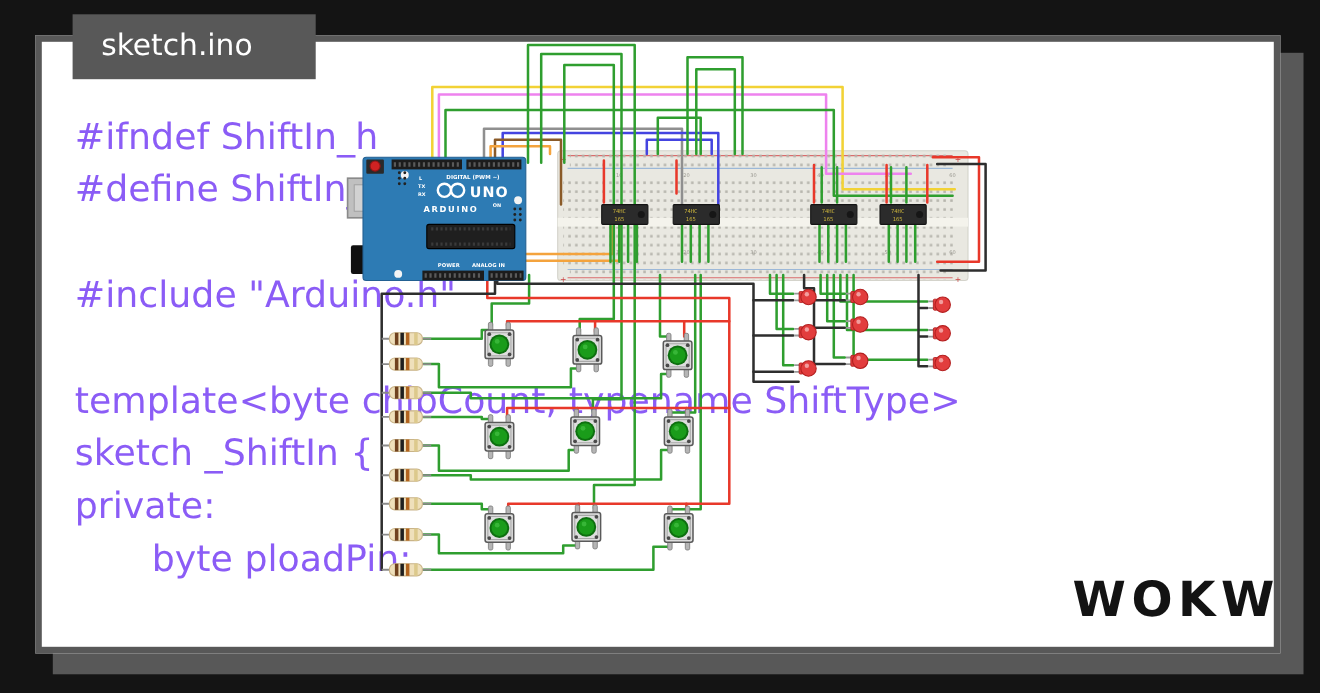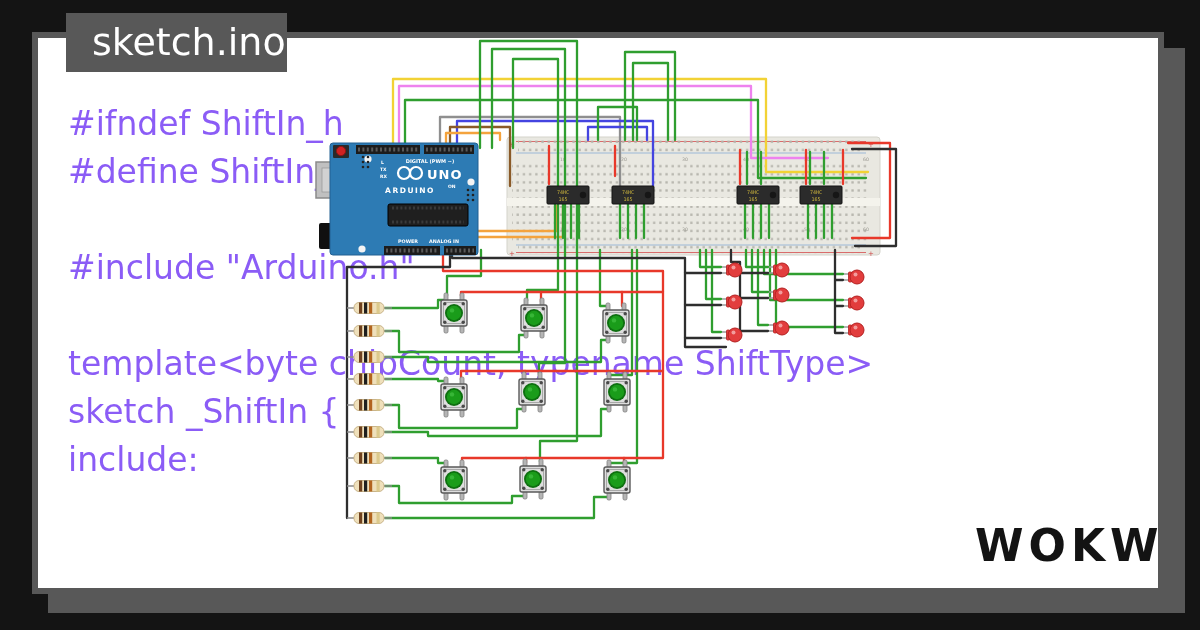--- a/index.html
+++ b/index.html
@@ -2,21 +2,21 @@
 <html><head>
 <meta charset="utf-8">
 <style>
   html,body{margin:0;padding:0;width:1200px;height:630px;overflow:hidden;
     background:#141414;font-family:"DejaVu Sans","Liberation Sans",sans-serif;}
   .stage{position:relative;width:1200px;height:630px;}
   .canvas-shadow{position:absolute;left:48px;top:48px;width:1137px;height:565px;background:#585858;}
   .canvas{position:absolute;left:32px;top:32px;width:1132px;height:562px;background:#ffffff;
     border:6px solid #585858;box-sizing:border-box;overflow:hidden;z-index:1;}
   .file-tab{position:absolute;left:66px;top:13px;width:221px;height:59px;background:#585858;
-    color:#ffffff;font-size:38px;line-height:58px;padding-left:26px;box-sizing:border-box;z-index:3;}
+    color:#ffffff;font-size:27px;line-height:58px;padding-left:26px;box-sizing:border-box;z-index:3;}
   .code-layer{position:absolute;left:0;top:0;width:1120px;height:550px;}
   .code-line{position:absolute;left:30px;color:#8b5cf6;font-size:33px;white-space:pre;}
   .code-line.indent{left:100px;}
   .cl0{top:66px}.cl1{top:114px}.cl2{top:210px}.cl3{top:306px}.cl4{top:354px}
   .cl5{top:402px}.cl6{top:450px}.cl7{top:498px}.cl8{top:546px}
   .circuit-svg{position:absolute;left:0;top:0;}
   .wokwi-logo{position:absolute;left:937px;top:482px;width:215px;color:#131313;
     font-size:44px;font-weight:600;letter-spacing:5px;}
   .wire{fill:none;stroke-width:2.3;stroke-linejoin:round;stroke-linecap:round;}
   .thin{stroke-width:1.1;}
@@ -38,21 +38,22 @@
   </div>
 
   <div class="canvas">
 
     <div class="code-layer">
       <div class="code-line cl0">#ifndef ShiftIn_h</div>
       <div class="code-line cl1">#define ShiftIn_h</div>
       <div class="code-line cl2">#include "Arduino.h"</div>
       <div class="code-line cl3">template&lt;byte chipCount, typename ShiftType&gt;</div>
       <div class="code-line cl4">sketch _ShiftIn {</div>
-      <div class="code-line cl5">include:</div>
+      <div class="code-line cl5">private:</div>
+      <div class="code-line indent cl6">byte ploadPin;</div>
       <div class="code-line indent cl8">byte dataPin;</div>
     </div>
 
     <svg class="circuit-svg" width="1120" height="550" viewBox="38 38 1120 550">
       <defs>
         <pattern id="holes" width="6.2" height="8.1" patternUnits="userSpaceOnUse">
           <rect x="2" y="3" width="2.3" height="2.3" fill="#b6b5ad"></rect>
         </pattern>
 
         <g id="pushbutton-def">

